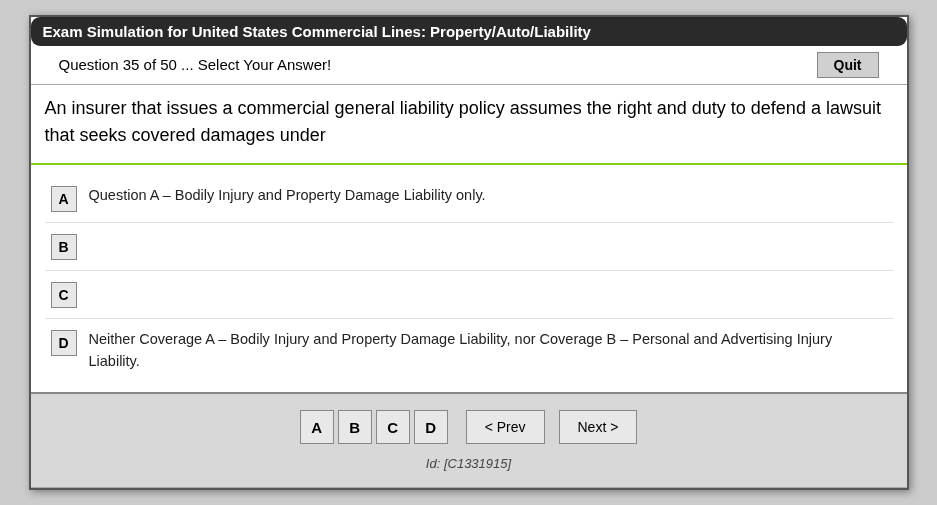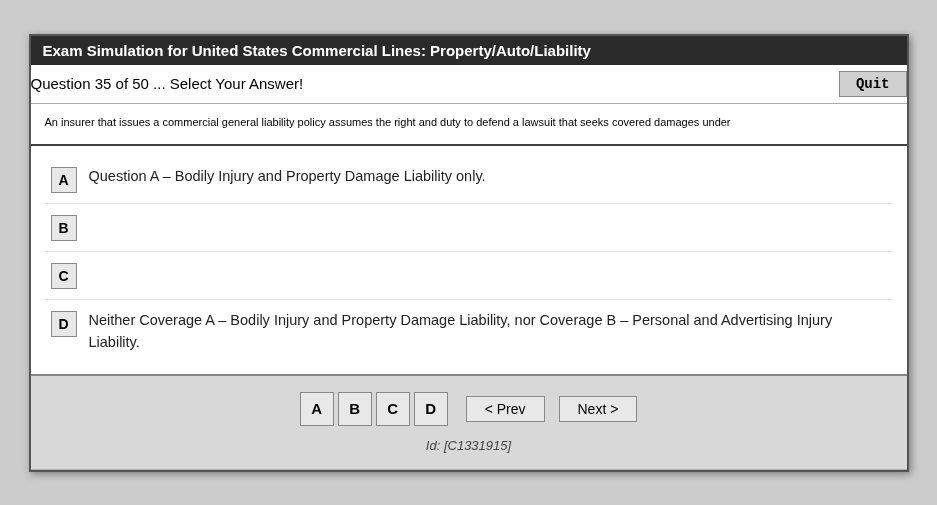--- a/index.html
+++ b/index.html
@@ -24,45 +24,45 @@
       border: 2px solid #555;
       box-shadow: 2px 2px 8px rgba(0,0,0,0.4);
     }
 
     .exam-header {
       background: #2a2a2a;
       color: #fff;
       padding: 6px 12px;
       font-weight: bold;
       font-size: 15px;
+      border-radius: 9px;
     }
 
     .exam-subheader {
       display: flex;
       justify-content: space-between;
       align-items: center;
-      padding: 6px 0;
+      padding: 6px 28px;
       border-bottom: 1px solid #aaa;
     }
 
     .quit-button {
       background: #d0d0d0;
       border: 1px solid #888;
       padding: 4px 16px;
       font-size: 14px;
       cursor: pointer;
       font-weight: bold;
-      font-family: Liberation Mono, monospace;
     }
 
     .question-text {
       padding: 10px 14px 14px 14px;
-      font-size: 11px;
+      font-size: 18px;
       line-height: 1.5;
-      border-bottom: 2px solid #404040;
+      border-bottom: 2px solid #84cc16;
     }
 
     .answers-section {
       padding: 10px 14px;
       border-bottom: 2px solid #888;
     }
 
     .answer-row {
       display: flex;
       align-items: flex-start;
@@ -119,21 +119,21 @@
       border: 1px solid #888;
       font-size: 15px;
       font-weight: bold;
       cursor: pointer;
       display: flex;
       align-items: center;
       justify-content: center;
     }
 
     .nav-prev-btn, .nav-next-btn {
-      height: 26px;
+      height: 34px;
       padding: 0 18px;
       background: #e8e8e8;
       border: 1px solid #888;
       font-size: 14px;
       cursor: pointer;
       margin-left: 10px;
       display: flex;
       align-items: center;
       justify-content: center;
       text-align: center;

